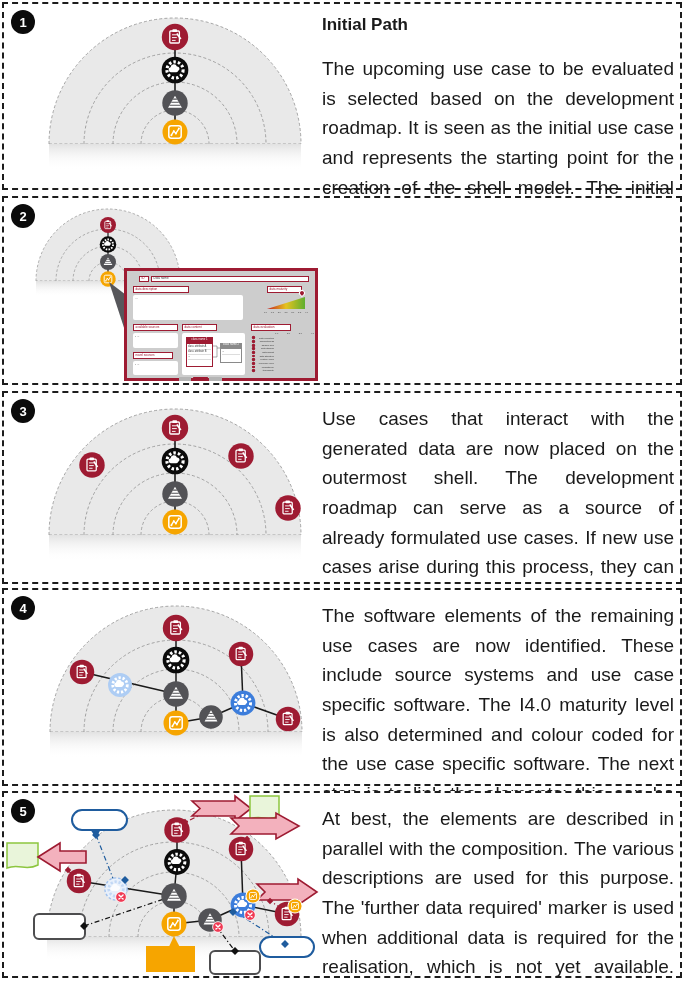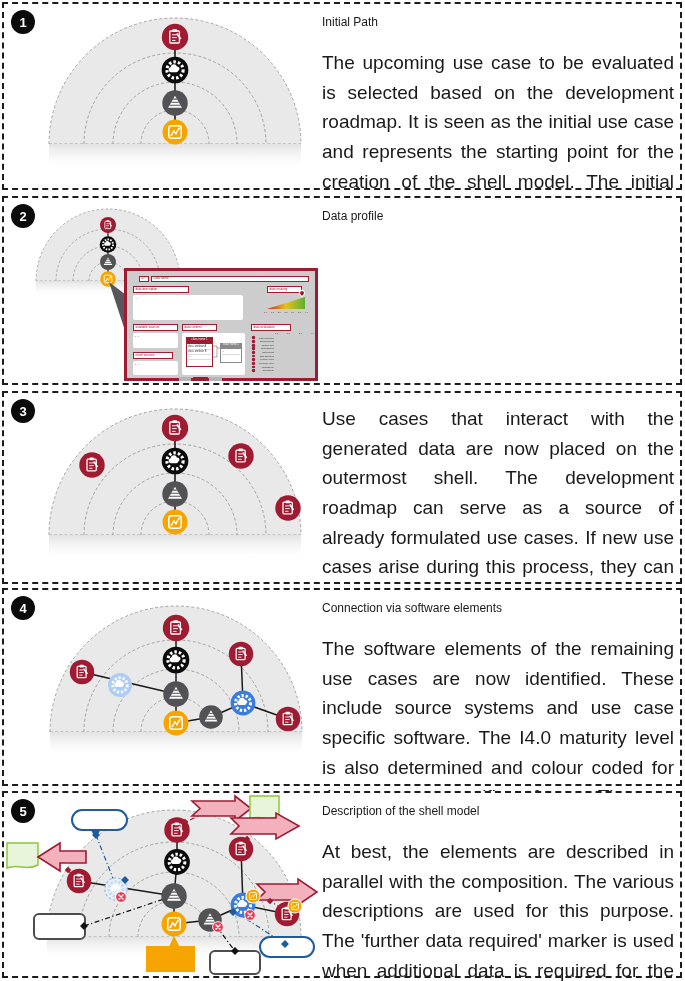--- a/index.html
+++ b/index.html
@@ -4,21 +4,21 @@
 <style>
   *{margin:0;padding:0;box-sizing:border-box}
   html,body{background:#fff}
   body{width:685px;height:981px;position:relative;font-family:"Liberation Sans",sans-serif;color:#1a1a1a;overflow:hidden}
   .panel{position:absolute;left:2px;width:680px;border:2px dashed #1c1c1c;background:#fff}
   .p1{top:2px;height:188px}.p2{top:196px;height:189px}.p3{top:391px;height:193px}.p4{top:588px;height:198px}.p5{top:791px;height:187px}
   .badge{position:absolute;left:7px;top:6px;width:24px;height:24px;border-radius:50%;background:#0b0b0b;color:#fff;
          font-weight:bold;font-size:13px;display:flex;align-items:center;justify-content:center;z-index:5}
   .diagram{position:absolute;left:0;top:0}
   .textcol{position:absolute;left:318px;top:11px;width:352px}
-  .textcol h3{font-size:12px;font-weight:normal;margin-bottom:19px}
+  .textcol h3{font-size:17px;font-weight:bold;margin-bottom:19px}
   .textcol p{font-size:19px;line-height:1.56;text-align:justify}
   
   .form{position:absolute;left:120px;top:70px;width:194px;height:113px;background:#cdcdcd;border:3px solid #9e1b32;z-index:4;font-size:3px;line-height:1.1}
   .form *{position:absolute}
   .f-label{background:#fff;border:0.5px solid #9e1b32;color:#9e1b32;font-size:3.1px;display:flex;align-items:center;padding-left:1.5px;white-space:nowrap}
   .f-area{background:#fff;border-radius:2px;color:#555;font-size:3px;padding:2px}
   .ramp{left:140px;top:26px;width:38px;height:12px;background:linear-gradient(90deg,#c62121 0%,#e5c320 50%,#5eaf2f 100%);
         clip-path:polygon(0 100%,100% 0,100% 100%)}
   .pin{left:172px;top:19px;width:6px;height:6px;border-radius:50% 50% 50% 0;background:#9e1b32;border:0.5px solid #fff;transform:rotate(-45deg)}
   .ticks{left:137px;top:40px;width:44px;display:flex;justify-content:space-between;font-size:2.2px;color:#444}
@@ -331,21 +331,20 @@
             <i></i>
             <i></i>
             <i></i>
             <i class="sel"></i>
           </span>
         </div>
       </div>
   </div>
 
   <div class="textcol">
-    <h3>Data profile</h3>
   </div>
 </section>
 
 <section class="panel p3">
   <div class="badge">3</div>
   <svg class="diagram" width="316" height="189" viewBox="0 0 316 189">
     <path d="M45,142 A126 126 0 0 1 297,142 Z" fill="#e9e9e9" stroke="#909090" stroke-width="0.8" stroke-dasharray="3 2.2"></path>
     <path d="M80,142 A91 91 0 0 1 262,142" fill="none" stroke="#909090" stroke-width="0.8" stroke-dasharray="3 2.2"></path>
     <path d="M109,142 A62 62 0 0 1 233,142" fill="none" stroke="#909090" stroke-width="0.8" stroke-dasharray="3 2.2"></path>
     <path d="M137,142 A34 34 0 0 1 205,142" fill="none" stroke="#909090" stroke-width="0.8" stroke-dasharray="3 2.2"></path>
@@ -385,21 +384,20 @@
     <use href="#i-pyramid" x="158.5" y="90.5" width="27" height="27"></use>
     <use href="#i-data" x="159" y="120" width="26" height="26"></use>
     <use href="#i-usecase" x="65" y="69" width="26" height="26"></use>
     <use href="#i-machine-light" x="103" y="82" width="26" height="26"></use>
     <use href="#i-pyramid" x="194.5" y="114.5" width="25" height="25"></use>
     <use href="#i-machine-blue" x="225.5" y="99.5" width="27" height="27"></use>
     <use href="#i-usecase" x="224" y="51" width="26" height="26"></use>
     <use href="#i-usecase" x="271" y="116" width="26" height="26"></use>
   </svg>
   <div class="textcol">
-    <h3>Connection via software elements</h3>
     <p>The software elements of the remaining use cases are now identified. These include source systems and use case specific software. The I4.0 maturity level is also determined and colour coded for the use case specific software. The next step is to link the elements; this can be done across all shells.</p>
   </div>
 </section>
 
 <section class="panel p5">
   <div class="badge">5</div>
   <svg class="diagram" width="316" height="183" viewBox="0 0 316 183">
     <path d="M43,144 A127 127 0 0 1 297,144 Z" fill="#e9e9e9" stroke="#909090" stroke-width="0.8" stroke-dasharray="3 2.2"></path>
     <path d="M75,144 A95 95 0 0 1 265,144" fill="none" stroke="#909090" stroke-width="0.8" stroke-dasharray="3 2.2"></path>
     <path d="M105,144 A65 65 0 0 1 235,144" fill="none" stroke="#909090" stroke-width="0.8" stroke-dasharray="3 2.2"></path>
@@ -485,16 +483,15 @@
         </g>
       <g transform="translate(266,108) rotate(45)">
           <rect x="-2.3" y="-2.3" width="4.6" height="4.6" fill="#9e1b32"></rect>
         </g>
       <g transform="translate(64,77) rotate(45)">
           <rect x="-2.3" y="-2.3" width="4.6" height="4.6" fill="#9e1b32"></rect>
         </g>
     </g>
   </svg>
   <div class="textcol">
-    <h3>Description of the shell model</h3>
     <p>At best, the elements are described in parallel with the composition. The various descriptions are used for this purpose. The 'further data required' marker is used when additional data is required for the realisation, which is not yet available. Missing elements are marked in the same way.</p>
   </div>
 </section>
 
 </body></html>

